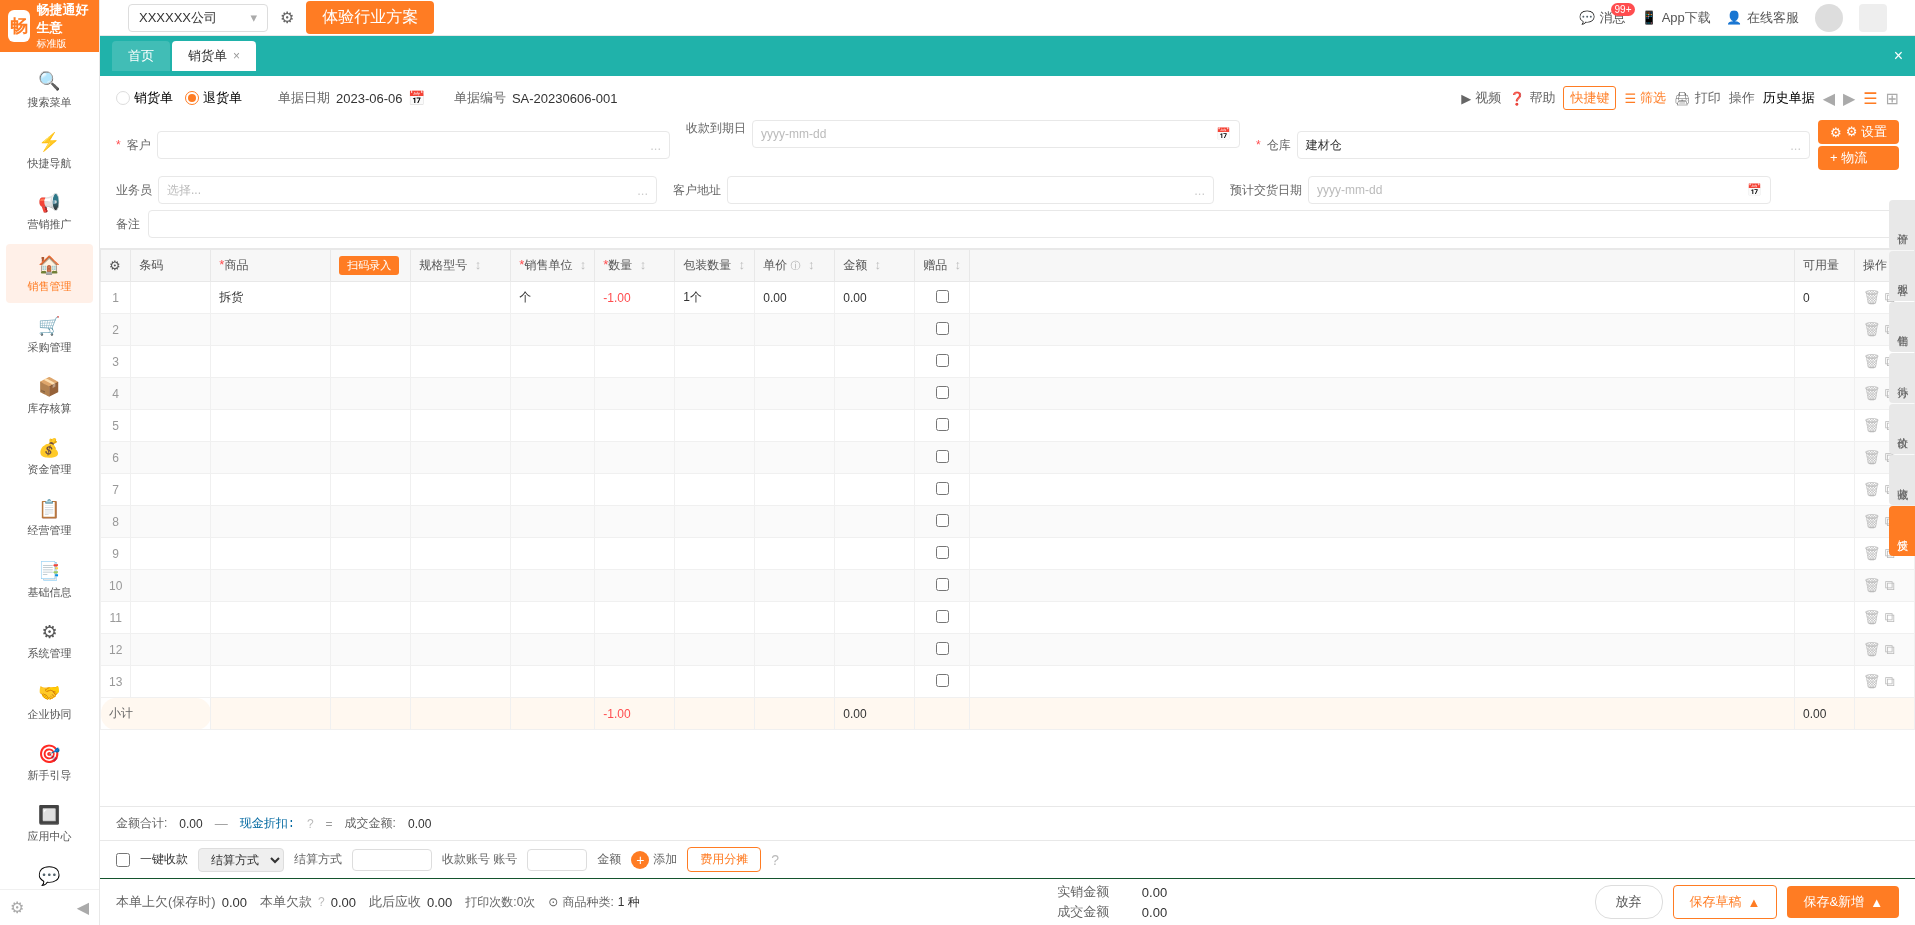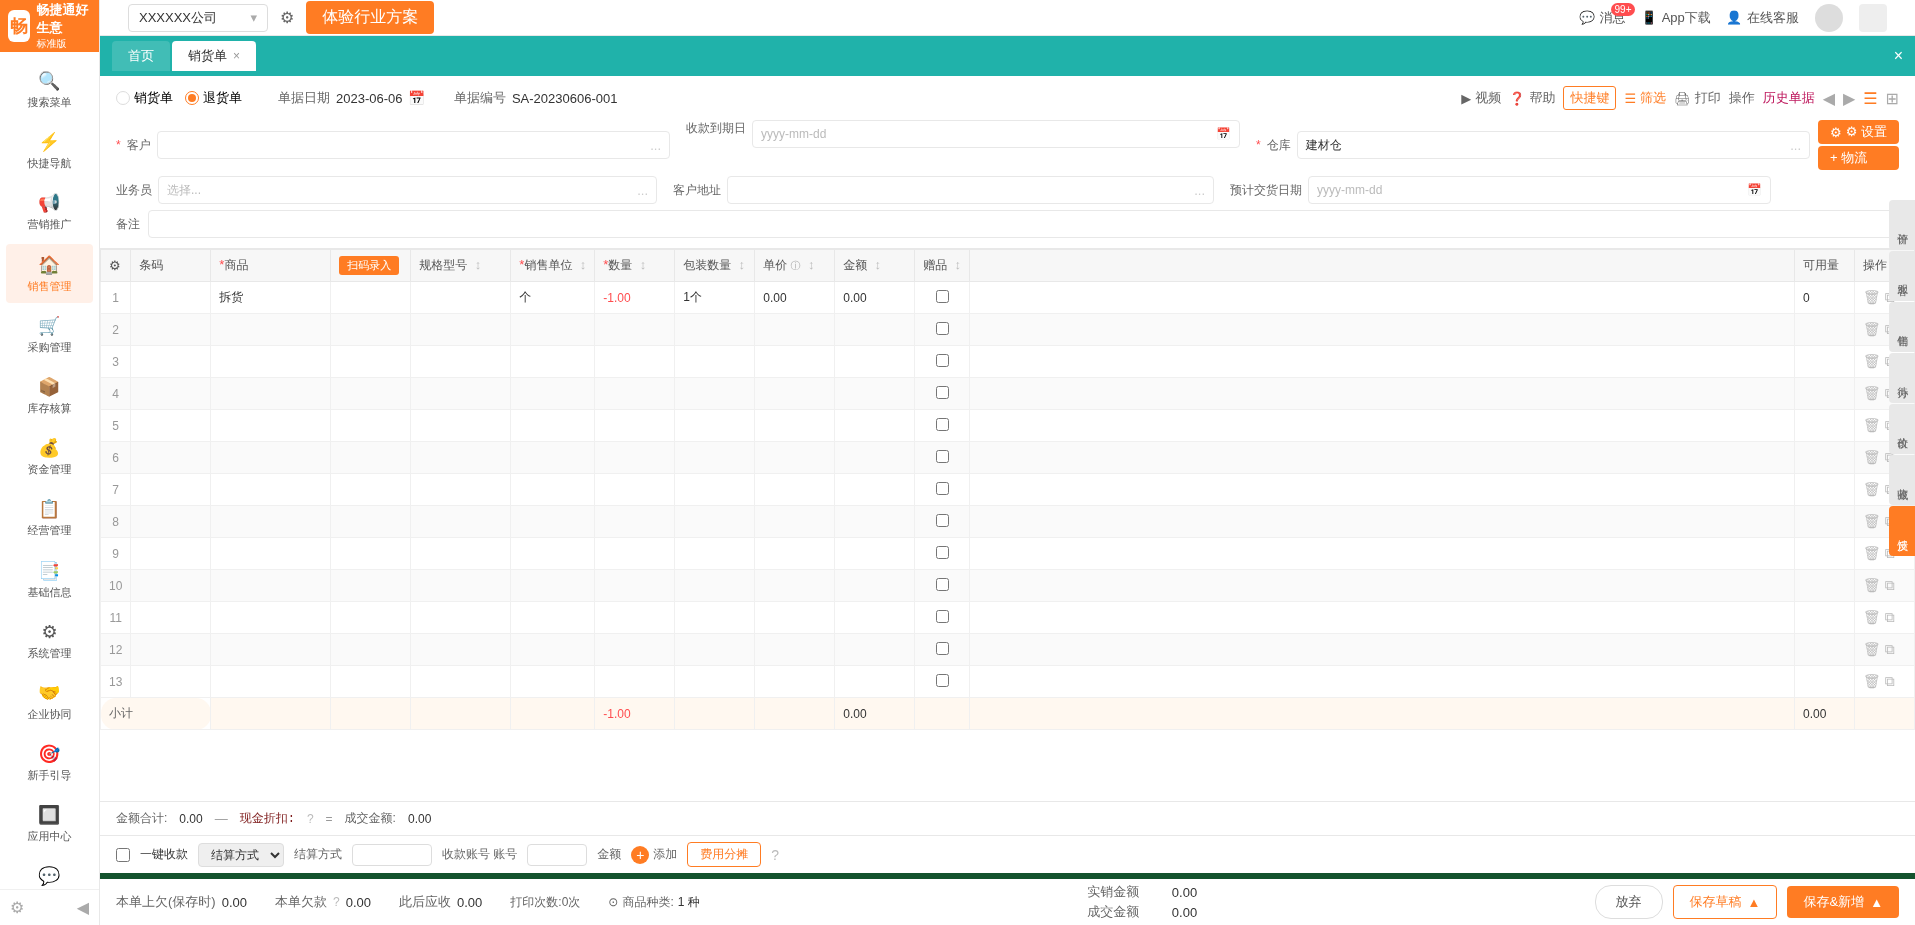--- a/index.html
+++ b/index.html
@@ -76,21 +76,21 @@
     .calc-dash { color: #999; }
 
     .bottom-payment { background: #fff; padding: 6px 16px; border-top: 1px solid #e8e8e8; display: flex; align-items: center; gap: 10px; }
     .payment-checkbox { width: 14px; height: 14px; border: 1px solid #ddd; border-radius: 2px; }
     .payment-label { font-size: 12px; color: #333; }
     .payment-select { border: 1px solid #ddd; border-radius: 4px; padding: 3px 8px; font-size: 12px; color: #333; }
     .payment-input { border: 1px solid #ddd; border-radius: 4px; padding: 3px 8px; font-size: 12px; color: #333; width: 80px; }
     .expense-btn { border: 1px solid #ff7c23; color: #ff7c23; background: #fff; border-radius: 4px; padding: 3px 12px; font-size: 12px; cursor: pointer; }
     .help-icon { color: #bbb; font-size: 14px; cursor: pointer; }
 
-    .bottom-summary { background: #fff; padding: 4px 16px; border-top: 6px solid #14532d; display: flex; align-items: center; gap: 28px; }
+    .bottom-summary { background: #fff; padding: 4px 16px; border-top: 1px solid #14532d; display: flex; align-items: center; gap: 13px; }
     .summary-item { display: flex; align-items: center; gap: 6px; font-size: 12px; }
     .summary-label { color: #666; }
     .summary-value { color: #333; }
     .print-info { font-size: 12px; color: #666; }
     .action-btns { margin-left: auto; display: flex; align-items: center; gap: 10px; }
     .btn-abandon { border: 1px solid #ddd; background: #fff; color: #555; border-radius: 16px; padding: 7px 20px; font-size: 13px; cursor: pointer; }
     .btn-save-draft { border: 1px solid #ff7c23; background: #fff; color: #ff7c23; border-radius: 4px; padding: 7px 16px; font-size: 13px; cursor: pointer; display: flex; align-items: center; gap: 6px; }
     .btn-save-new { background: #ff7c23; color: #fff; border: none; border-radius: 4px; padding: 7px 16px; font-size: 13px; cursor: pointer; display: flex; align-items: center; gap: 6px; }
     .right-summary { display: flex; flex-direction: column; align-items: flex-end; gap: 2px; margin-left: auto; margin-right: 10px; }
     .summary-row { display: flex; align-items: center; gap: 8px; font-size: 12px; justify-content: flex-end; }
@@ -268,21 +268,21 @@
             <span>☰</span>
             <span>筛选</span>
           </span>
           <span class="toolbar-btn" style="font-size:12px;color:#666;">
             <span>🖨</span>
             <span>打印</span>
           </span>
           <span class="toolbar-btn" style="font-size:12px;color:#666;">
             <span>操作</span>
           </span>
-          <span class="toolbar-btn" style="font-size:12px;color:#be185d;">
+          <span class="toolbar-btn" style="font-size:12px;color:#000000;">
             <span>历史单据</span>
           </span>
           <span style="color:#aaa;font-size:16px;cursor:pointer;">◀</span>
           <span style="color:#aaa;font-size:16px;cursor:pointer;">▶</span>
           <span style="color:#ff7c23;font-size:16px;cursor:pointer;">☰</span>
           <span style="color:#aaa;font-size:16px;cursor:pointer;">⊞</span>
         </div>
       </div>
 
       <div style="display:flex;gap:0;margin-bottom:6px;">
@@ -661,21 +661,21 @@
             <td></td>
           </tr>
         </tfoot>
       </table>
     </div>
 
     <div class="bottom-calc">
       <span style="color:#666;font-size:12px;">金额合计:</span>
       <span style="font-size:12px;color:#333;">0.00</span>
       <span class="calc-dash">—</span>
-      <span style="color:#7f1d1d;font-size:12px;font-family:Liberation Mono, monospace;">现金折扣:</span>
+      <span style="color:#0369a1;font-size:12px;font-family:Liberation Mono, monospace;">现金折扣:</span>
       <span style="color:#bbb;font-size:12px;">?</span>
       <span style="color:#999;font-size:12px;">=</span>
       <span style="color:#666;font-size:12px;">成交金额:</span>
       <span style="font-size:12px;color:#333;">0.00</span>
     </div>
 
     <div class="bottom-payment">
       <input type="checkbox" class="payment-checkbox" style="">
       <span class="payment-label">一键收款</span>
       <select class="payment-select">

